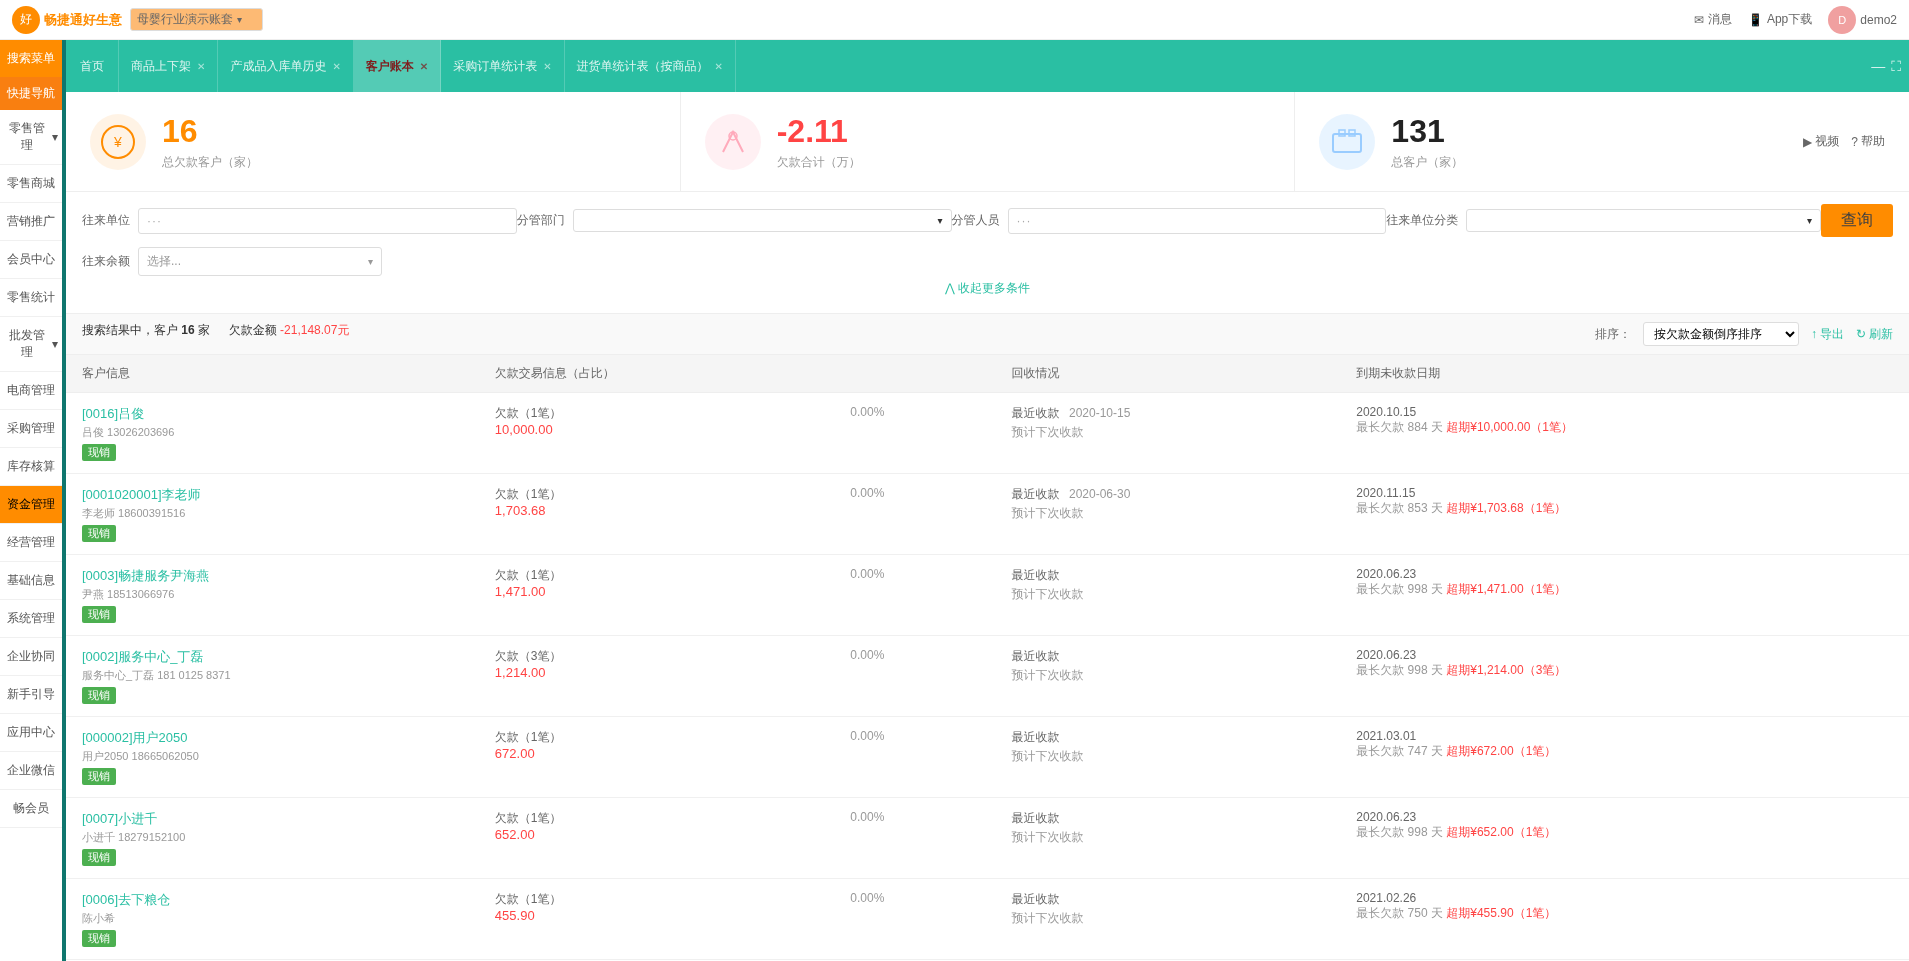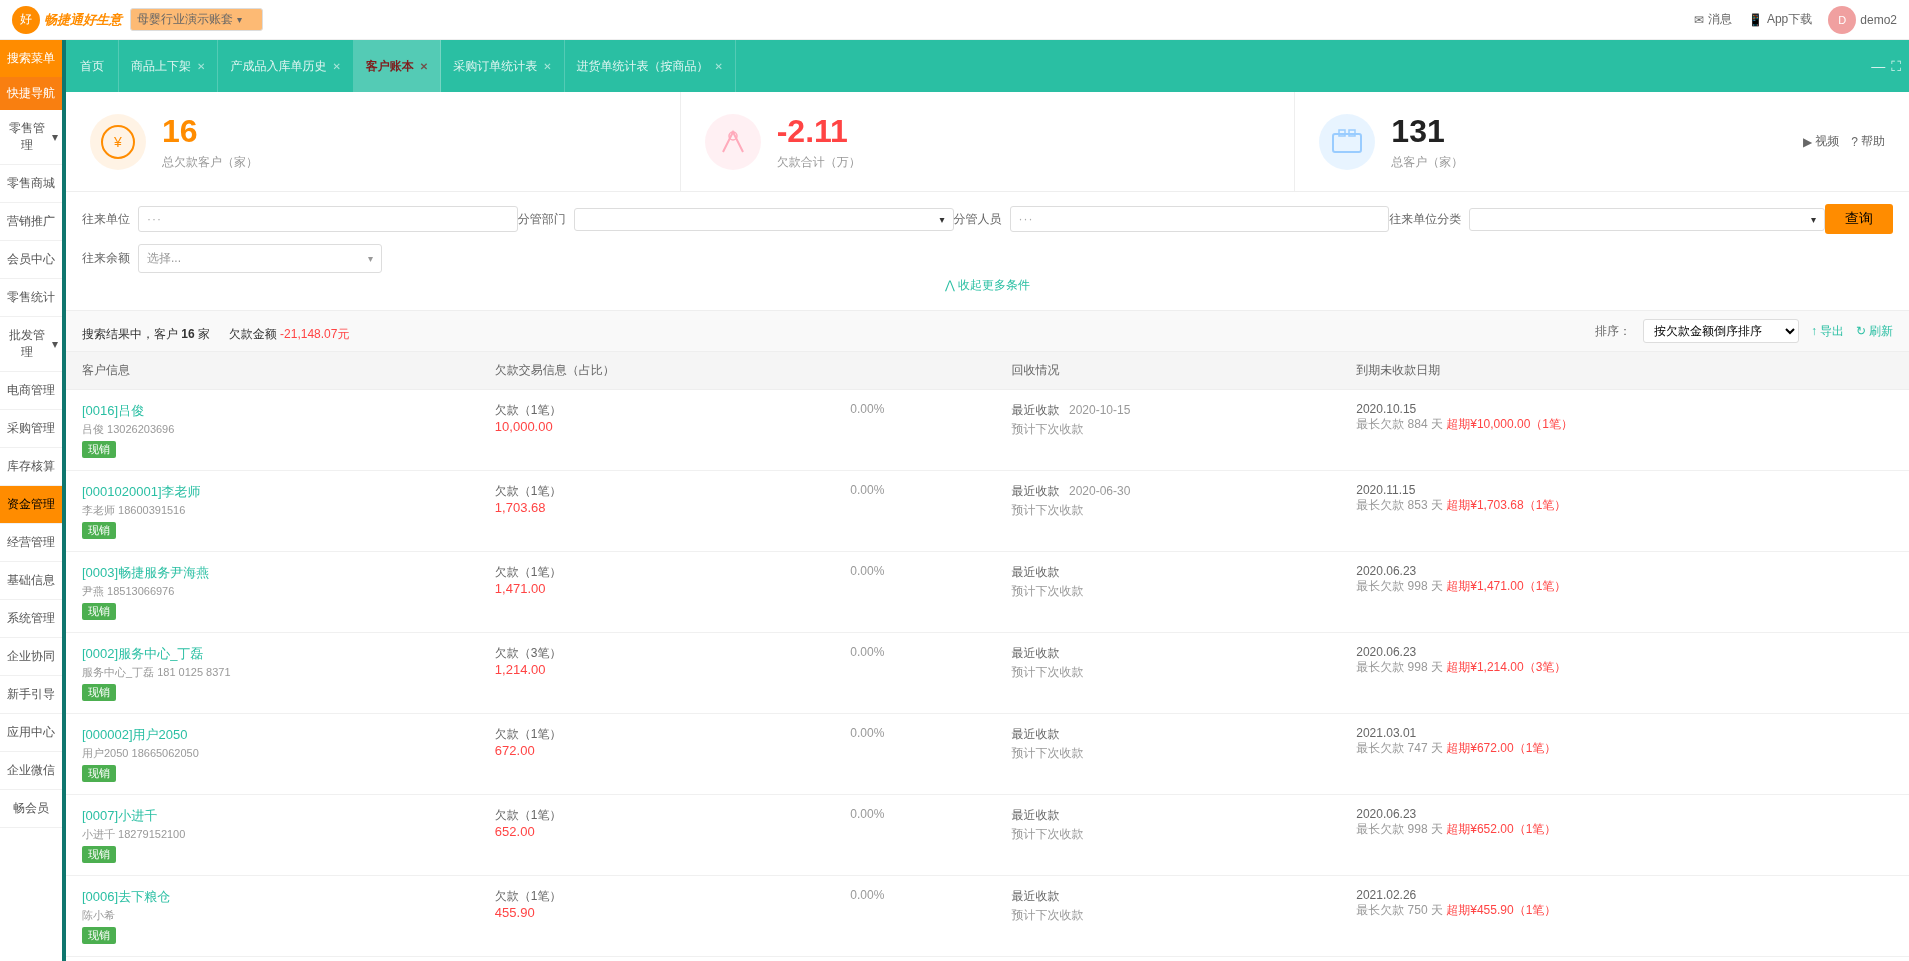--- a/index.html
+++ b/index.html
@@ -6,21 +6,21 @@
     body { background: #f5f5f5; font-size: 13px; color: #333; overflow: hidden; }
 
     
     .app-container { display: flex; flex-direction: column; height: 961px; width: 1909px; }
 
     
     .top-bar { height: 40px; background: #fff; display: flex; align-items: center; justify-content: space-between; border-bottom: 1px solid #eee; padding: 0 12px; }
     .top-bar-left { display: flex; align-items: center; gap: 8px; }
     .logo-area { display: flex; align-items: center; gap: 4px; }
     .logo-icon { width: 28px; height: 28px; background: #ff8c00; border-radius: 50%; display: flex; align-items: center; justify-content: center; color: white; font-size: 12px; }
-    .logo-text { color: #ff8c00; font-size: 13px; font-weight: bold; font-style: italic; }
+    .logo-text { color: #ff8c00; font-size: 13px; font-weight: bold; }
     .store-select { font-size: 12px; color: #666; border: 1px solid #ddd; border-radius: 3px; padding: 2px 20px 2px 6px; background: #fdba74; cursor: pointer; position: relative; }
     .top-bar-right { display: flex; align-items: center; gap: 16px; }
     .top-bar-icon { display: flex; align-items: center; gap: 4px; font-size: 12px; color: #666; cursor: pointer; }
     .user-avatar { width: 28px; height: 28px; border-radius: 50%; background: #f0a0a0; display: flex; align-items: center; justify-content: center; font-size: 11px; color: white; }
 
     
     .main-content { display: flex; flex: 1; overflow: hidden; }
     .sidebar { width: 66px; background: #fff; border-right: 4px solid #0f766e; display: flex; flex-direction: column; overflow-y: auto; }
     .sidebar-search { background: #ff8c00; color: white; text-align: center; padding: 10px 4px; font-size: 12px; cursor: pointer; }
     .sidebar-nav { background: #f97f10; color: white; text-align: center; padding: 8px 4px; font-size: 12px; cursor: pointer; }
@@ -58,26 +58,26 @@
     .view-help span { cursor: pointer; display: flex; align-items: center; gap: 3px; }
 
     
     .filter-area { background: #fff; padding: 12px 16px; border-bottom: 1px solid #eee; }
     .filter-row { display: flex; align-items: center; margin-bottom: 10px; }
     .filter-item { display: flex; align-items: center; gap: 8px; flex: 1; }
     .filter-label { font-size: 12px; color: #666; white-space: nowrap; }
     .filter-input { flex: 1; border: 1px solid #ddd; border-radius: 3px; padding: 5px 8px; font-size: 12px; display: flex; align-items: center; justify-content: space-between; cursor: pointer; min-width: 120px; color: #999; }
     .filter-input .dots { letter-spacing: 1px; color: #aaa; }
     .filter-select { flex: 1; border: 1px solid #ddd; border-radius: 3px; padding: 5px 8px; font-size: 12px; display: flex; align-items: center; justify-content: space-between; cursor: pointer; min-width: 120px; background: #fff; }
-    .filter-btn-query { background: #ff8c00; color: #000000; border: none; border-radius: 3px; padding: 6px 20px; font-size: 14px; cursor: pointer; }
+    .filter-btn-query { background: #ff8c00; color: #404040; border: none; border-radius: 3px; padding: 6px 20px; font-size: 16px; cursor: pointer; }
     .collapse-bar { text-align: center; padding: 4px; font-size: 12px; color: #2abfa3; cursor: pointer; }
     .filter-row2 { display: flex; align-items: center; gap: 12px; }
 
     
-    .result-bar { background: #f9f9f9; padding: 8px 16px; display: flex; align-items: flex-end; justify-content: space-between; border-bottom: 1px solid #eee; }
+    .result-bar { background: #f9f9f9; padding: 8px 16px; display: flex; align-items: flex-start; justify-content: space-between; border-bottom: 1px solid #eee; }
     .result-info { font-size: 12px; color: #666; }
     .result-info span { color: #333; }
     .result-actions { display: flex; align-items: center; gap: 12px; font-size: 12px; color: #666; }
     .sort-select { border: 1px solid #ddd; background: #fff; border-radius: 3px; padding: 3px 20px 3px 6px; font-size: 12px; cursor: pointer; }
     .action-btn { display: flex; align-items: center; gap: 3px; cursor: pointer; color: #2abfa3; }
 
     
     .table-container { flex: 1; overflow-y: auto; background: #fff; }
     table { width: 100%; border-collapse: collapse; }
     thead th { background: #f5f5f5; padding: 10px 16px; font-size: 12px; color: #666; font-weight: normal; border-bottom: 1px solid #eee; text-align: left; }

